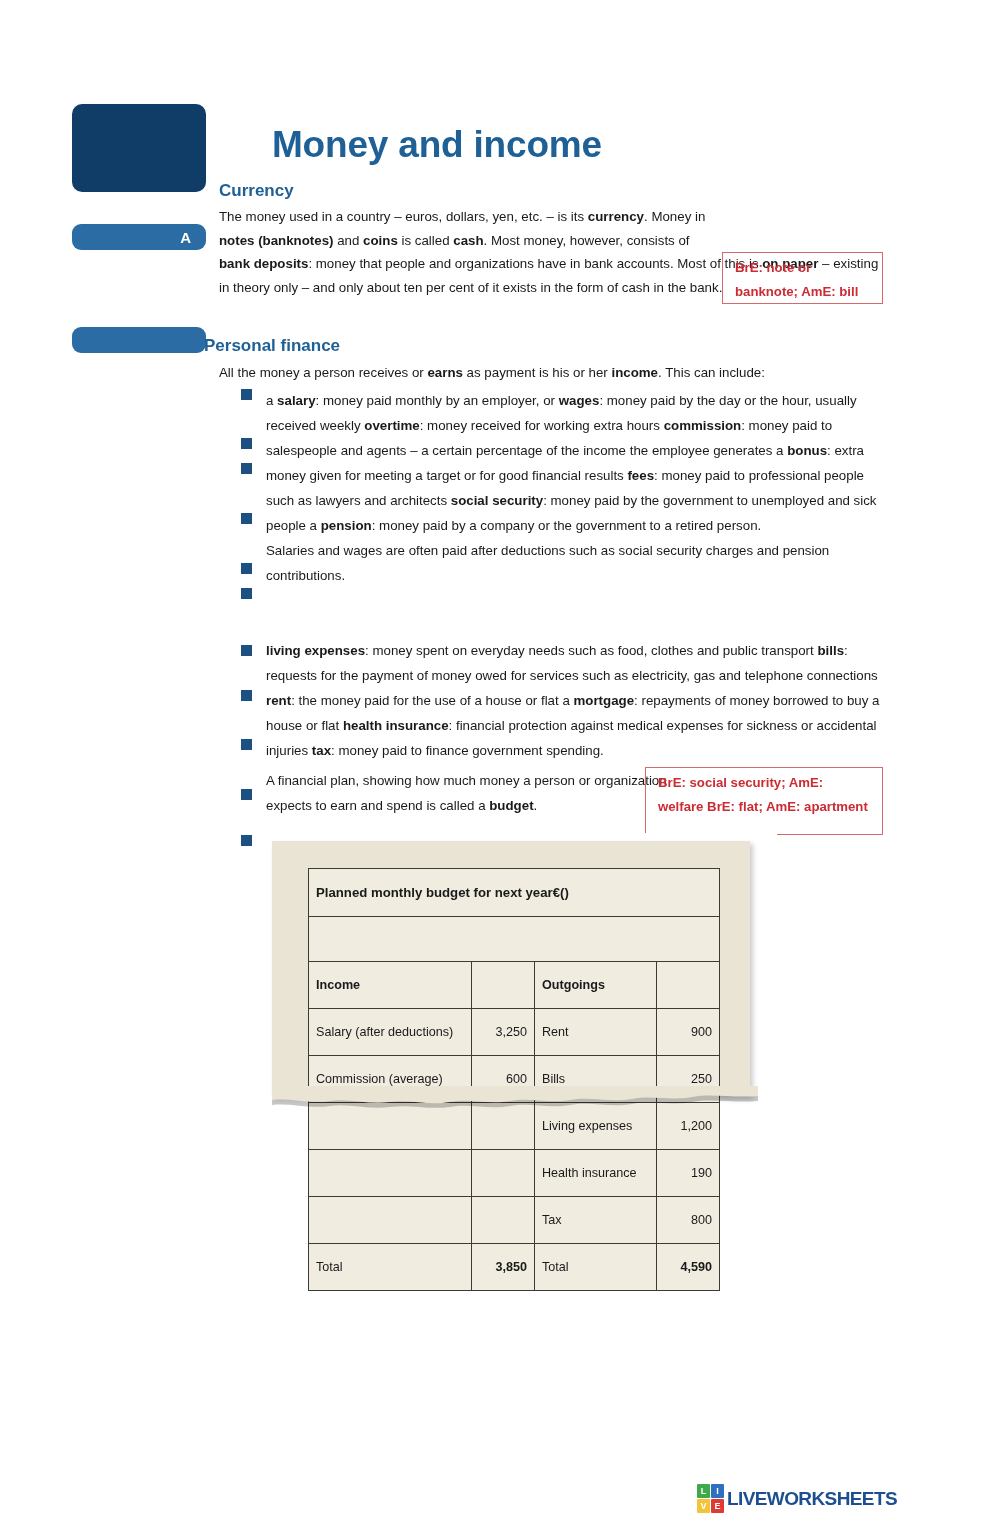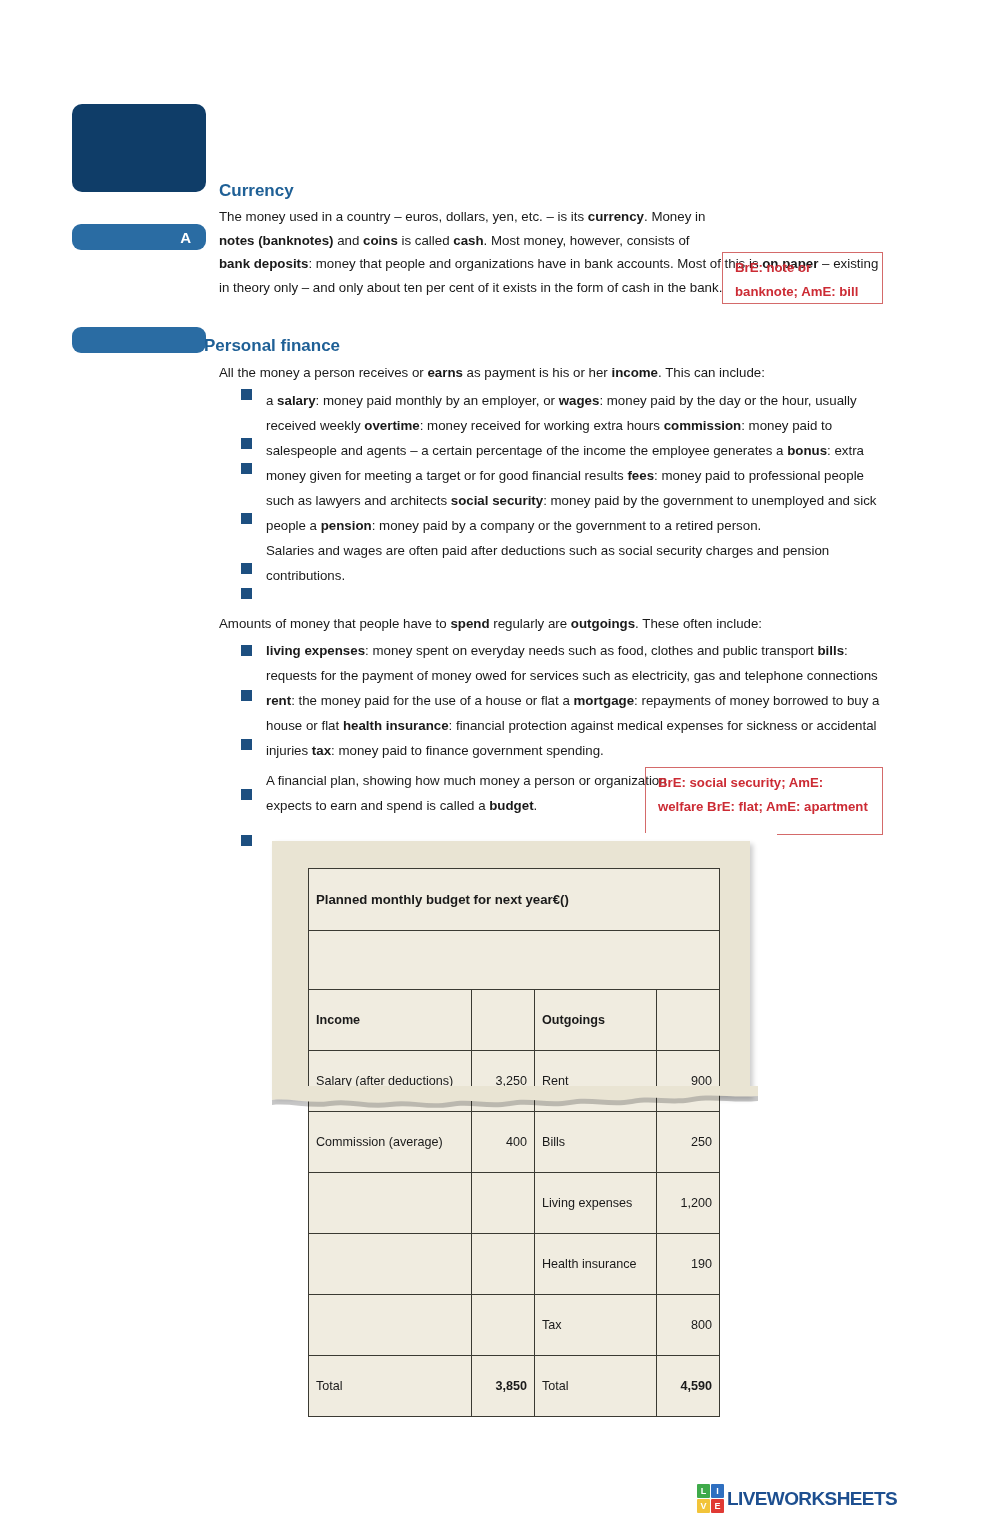--- a/index.html
+++ b/index.html
@@ -98,21 +98,21 @@
     overflow:hidden;
   }
   .budget-table{
     position:absolute;left:36px;top:27px;width:412px;
     border-collapse:collapse;
     font-size:12.6px;color:#1a1a1a;
     background:#f0ece0;
   }
   .budget-table td,.budget-table th{
     border:1px solid #3b3a33;
-    padding:23px 7px;height:14px;
+    padding:16px 7px;height:14px;
     font-weight:normal;text-align:left;vertical-align:middle;
     background:#f0ece0;
   }
   .budget-table .ttl{font-weight:bold;font-size:13.2px;}
   .budget-table .hdr{font-weight:bold;}
   .budget-table .num{text-align:right;width:48px;white-space:nowrap;}
   .budget-table .lbl{width:148px;}
   .budget-table .bold{font-weight:bold;}
   .budget-table .spacer td{height:12px;}
 
@@ -134,20 +134,21 @@
     font-size:19px;font-weight:bold;color:#1d4f90;letter-spacing:-0.6px;
     line-height:29px;
   }
 </style>
 </head>
 <body>
 
 <div class="page">
 
   <div class="hdr-square"></div>
+  <div class="title">Money and income</div>
 
   <div class="badge badge-a">A</div>
   <div class="sec-head sec-head-a">Currency</div>
   <div class="body-col para-a">
     <span class="float-a"></span>
     <span>The money used in a country – euros, dollars, yen, etc. – is its <b>currency</b>. Money in <b>notes (banknotes)</b> and <b>coins</b> is called <b>cash</b>. Most money, however, consists of <b>bank deposits</b>: money that people and organizations have in bank accounts. Most of this is <b>on paper</b> – existing in theory only – and only about ten per cent of it exists in the form of cash in the bank.</span>
   </div>
 
   <div class="callout callout-1">BrE: note or banknote; AmE: bill</div>
 
@@ -155,23 +156,20 @@
   <div class="sec-head sec-head-b">Personal finance</div>
 
   <div class="body-col para-b">
     <span>All the money a person receives or <b>earns</b> as payment is his or her <b>income</b>. This can include:</span>
   </div>
 
   <div class="list-text lt-income">
     <span>a <b>salary</b>: money paid monthly by an employer, or <b>wages</b>: money paid by the day or the hour, usually received weekly <b>overtime</b>: money received for working extra hours <b>commission</b>: money paid to salespeople and agents – a certain percentage of the income the employee generates a <b>bonus</b>: extra money given for meeting a target or for good financial results <b>fees</b>: money paid to professional people such as lawyers and architects <b>social security</b>: money paid by the government to unemployed and sick people a <b>pension</b>: money paid by a company or the government to a retired person.<br>Salaries and wages are often paid after deductions such as social security charges and pension contributions.</span>
   </div>
 
-  <div class="body-col para-out">
-    <span>Amounts of money that people have to <b>spend</b> regularly are <b>outgoings</b>. These often include:</span>
-  </div>
 
   <div class="list-text lt-out">
     <span><b>living expenses</b>: money spent on everyday needs such as food, clothes and public transport <b>bills</b>: requests for the payment of money owed for services such as electricity, gas and telephone connections <b>rent</b>: the money paid for the use of a house or flat a <b>mortgage</b>: repayments of money borrowed to buy a house or flat <b>health insurance</b>: financial protection against medical expenses for sickness or accidental injuries <b>tax</b>: money paid to finance government spending.</span>
   </div>
 
   <div class="list-text lt-budget">
     <span>A financial plan, showing how much money a person or organization expects to earn and spend is called a <b>budget</b>.</span>
   </div>
 
   <div class="callout callout-2">BrE: social security; AmE: welfare BrE: flat; AmE: apartment</div>
@@ -206,21 +204,21 @@
             <td class="num hdr"></td>
           </tr>
           <tr>
             <td class="lbl">Salary (after deductions)</td>
             <td class="num">3,250</td>
             <td>Rent</td>
             <td class="num">900</td>
           </tr>
           <tr>
             <td class="lbl">Commission (average)</td>
-            <td class="num">400</td>
+            <td class="num">600</td>
             <td>Bills</td>
             <td class="num">250</td>
           </tr>
           <tr>
             <td class="lbl"></td>
             <td class="num"></td>
             <td>Living expenses</td>
             <td class="num">1,200</td>
           </tr>
           <tr>

